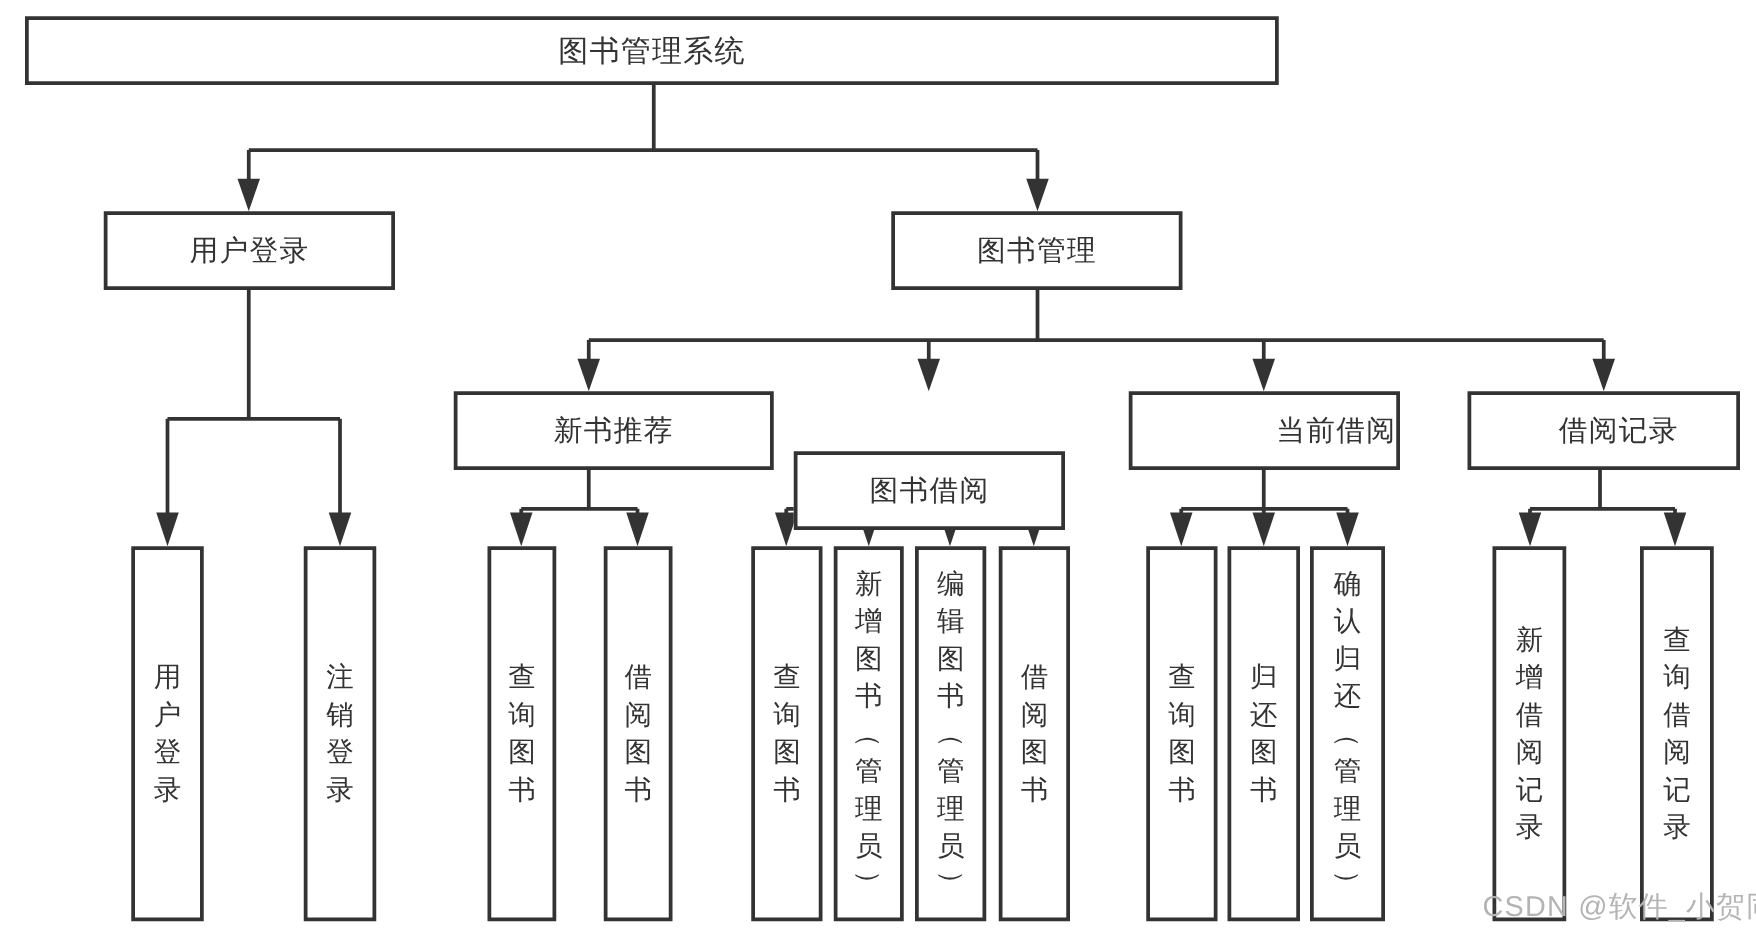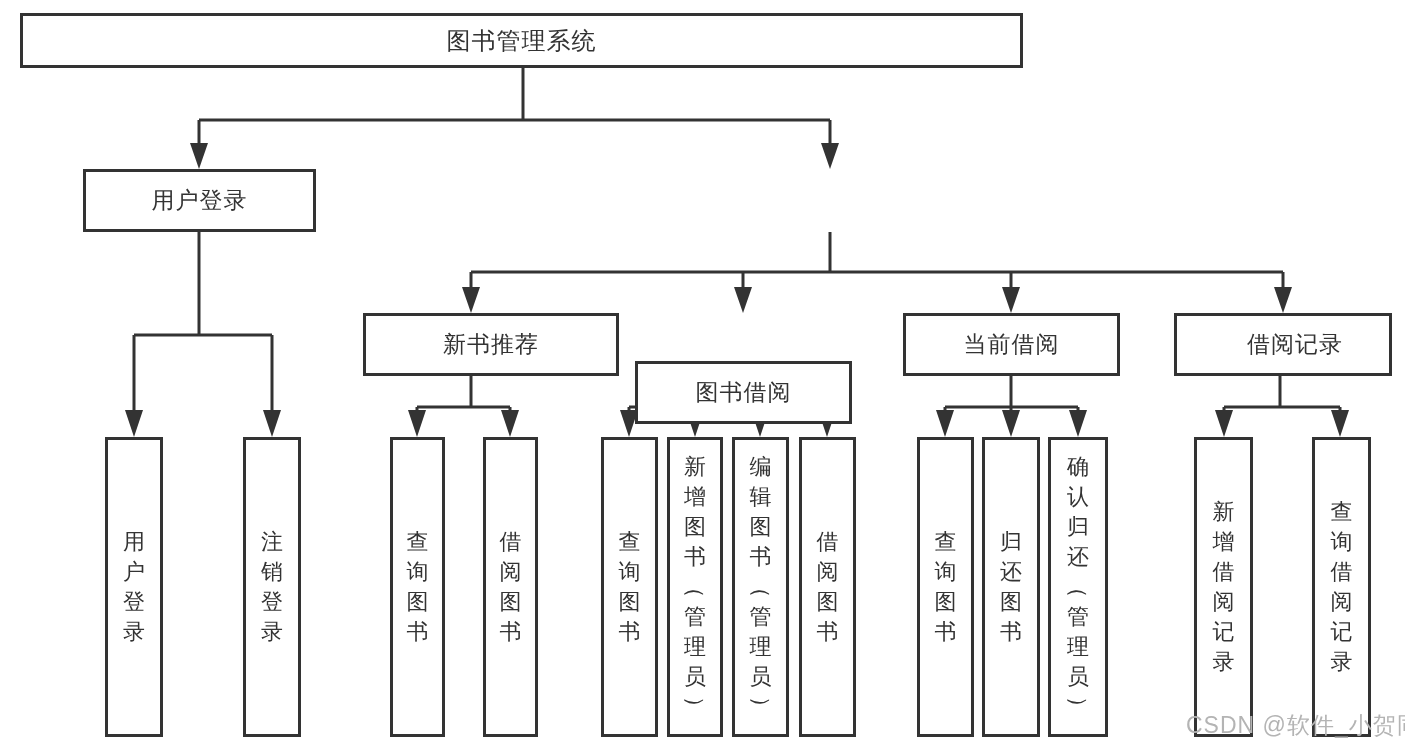--- a/index.html
+++ b/index.html
@@ -36,21 +36,21 @@
   }
   .root-box   { left: 20px;  top: 13px;  width: 1003px; height: 55px; }
   .root-box .lbl { font-size: 24px; }
   .l2-box     { top: 169px; height: 63px; width: 233px; }
   .l2-box .lbl, .l3-box .lbl { font-size: 23px; }
   .l2-user    { left: 83px; }
   .l2-book    { left: 713px; }
   .l3-box     { top: 313px; height: 63px; }
   .l3-rec     { left: 363px;  width: 256px; }
   .l3-borrow  { left: 635px;  width: 217px; margin-top: 48px; }
-  .l3-current { left: 903px;  width: 217px; }
+  .l3-current { left: 903px;  width: 217px; justify-content: flex-end; }
   .l3-records { left: 1174px; width: 218px; padding-left: 24px; }
   .leaf {
     position: absolute;
     top: 437px;
     height: 300px;
     background: #ffffff;
     border: 3px solid #333333;
     box-sizing: border-box;
     display: flex;
     align-items: center;
@@ -163,20 +163,23 @@
     </g>
   </svg>
 
   <div class="box l2-box l2-user">
     <span class="lbl">用户登录</span>
   </div>
 
   <div class="box root-box">
     <span class="lbl">图书管理系统</span>
   </div>
+  <div class="box l2-box l2-book">
+    <span class="lbl">图书管理</span>
+  </div>
 
   <div class="box l3-box l3-rec">
     <span class="lbl">新书推荐</span>
   </div>
   <div class="box l3-box l3-borrow">
     <span class="lbl">图书借阅</span>
   </div>
   <div class="box l3-box l3-current">
     <span class="lbl">当前借阅</span>
   </div>

